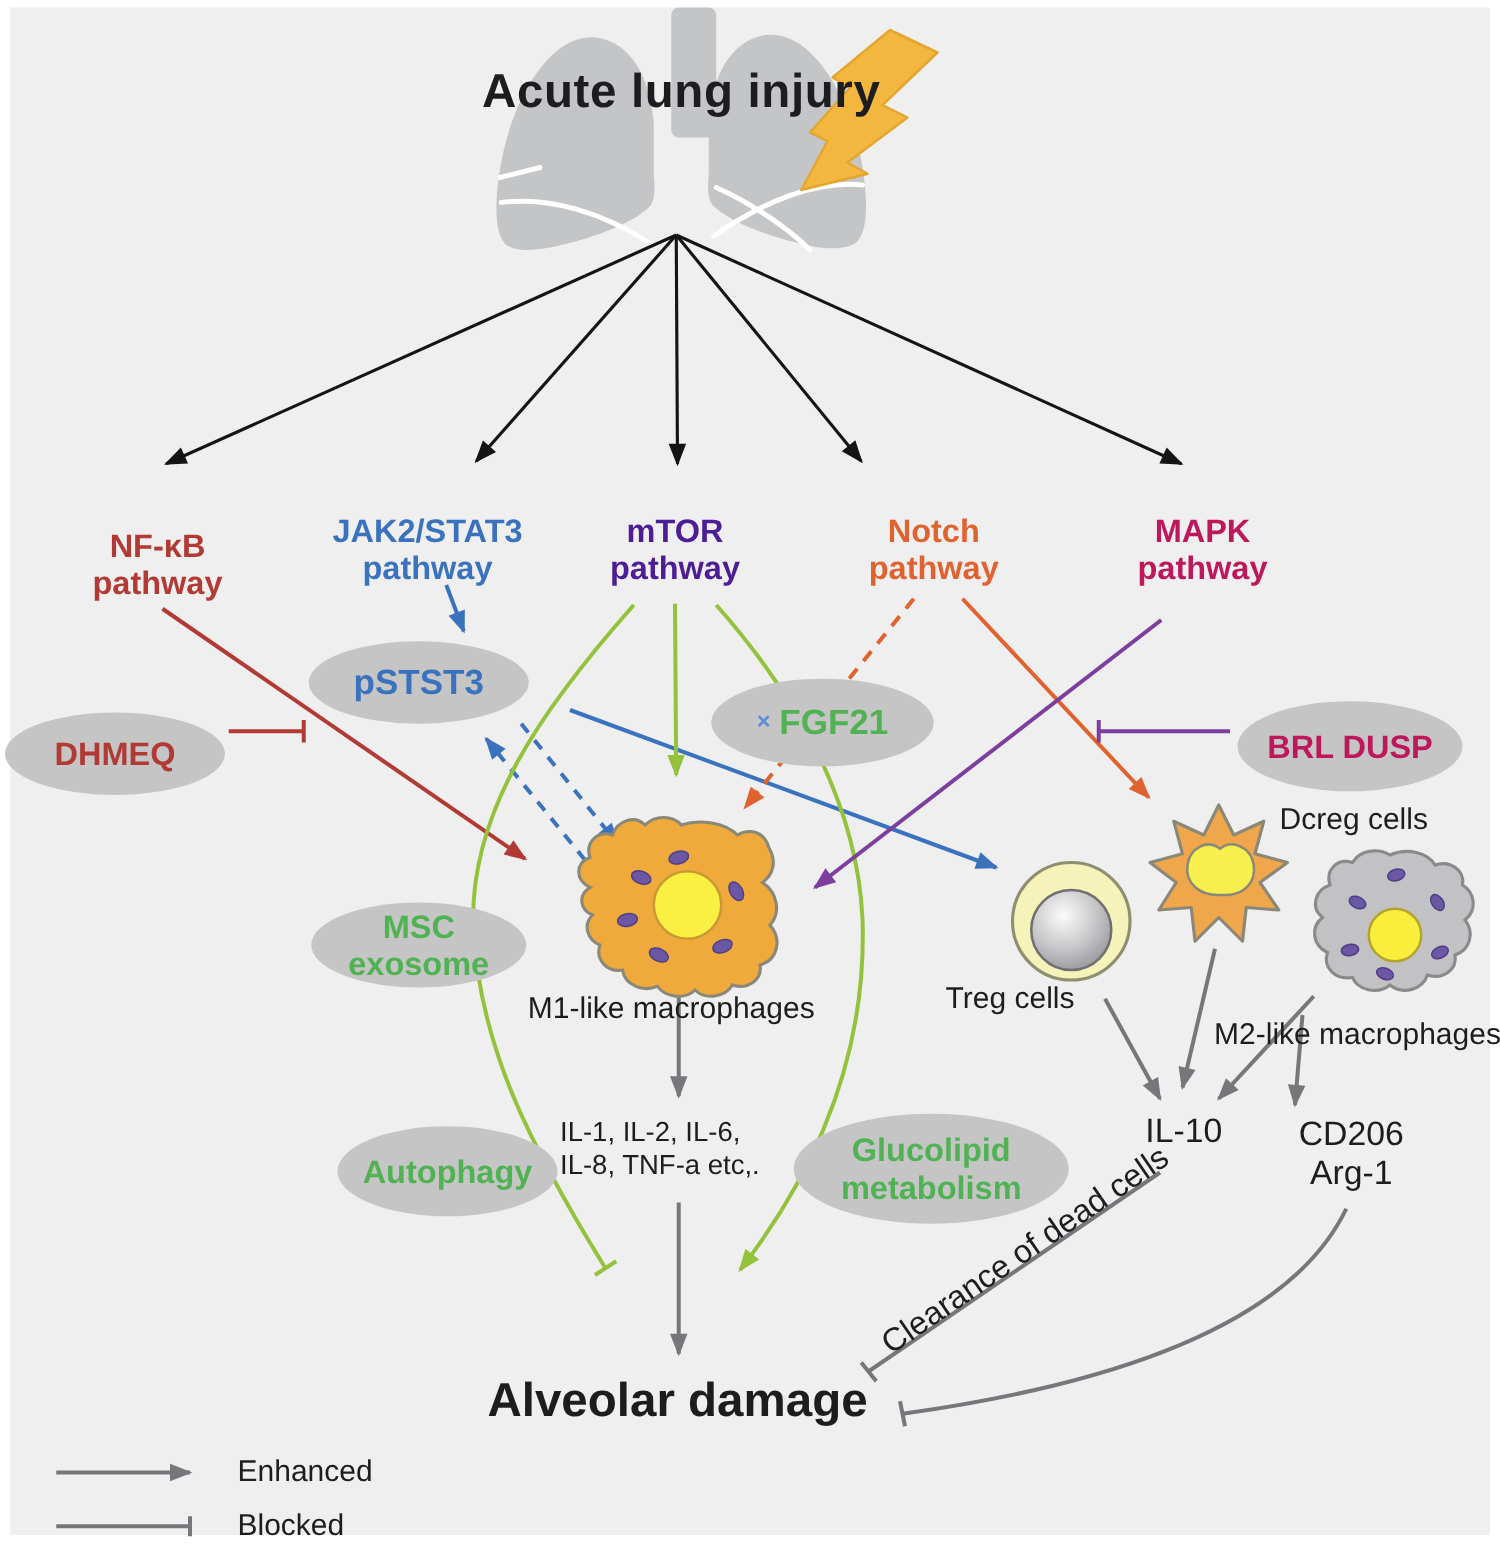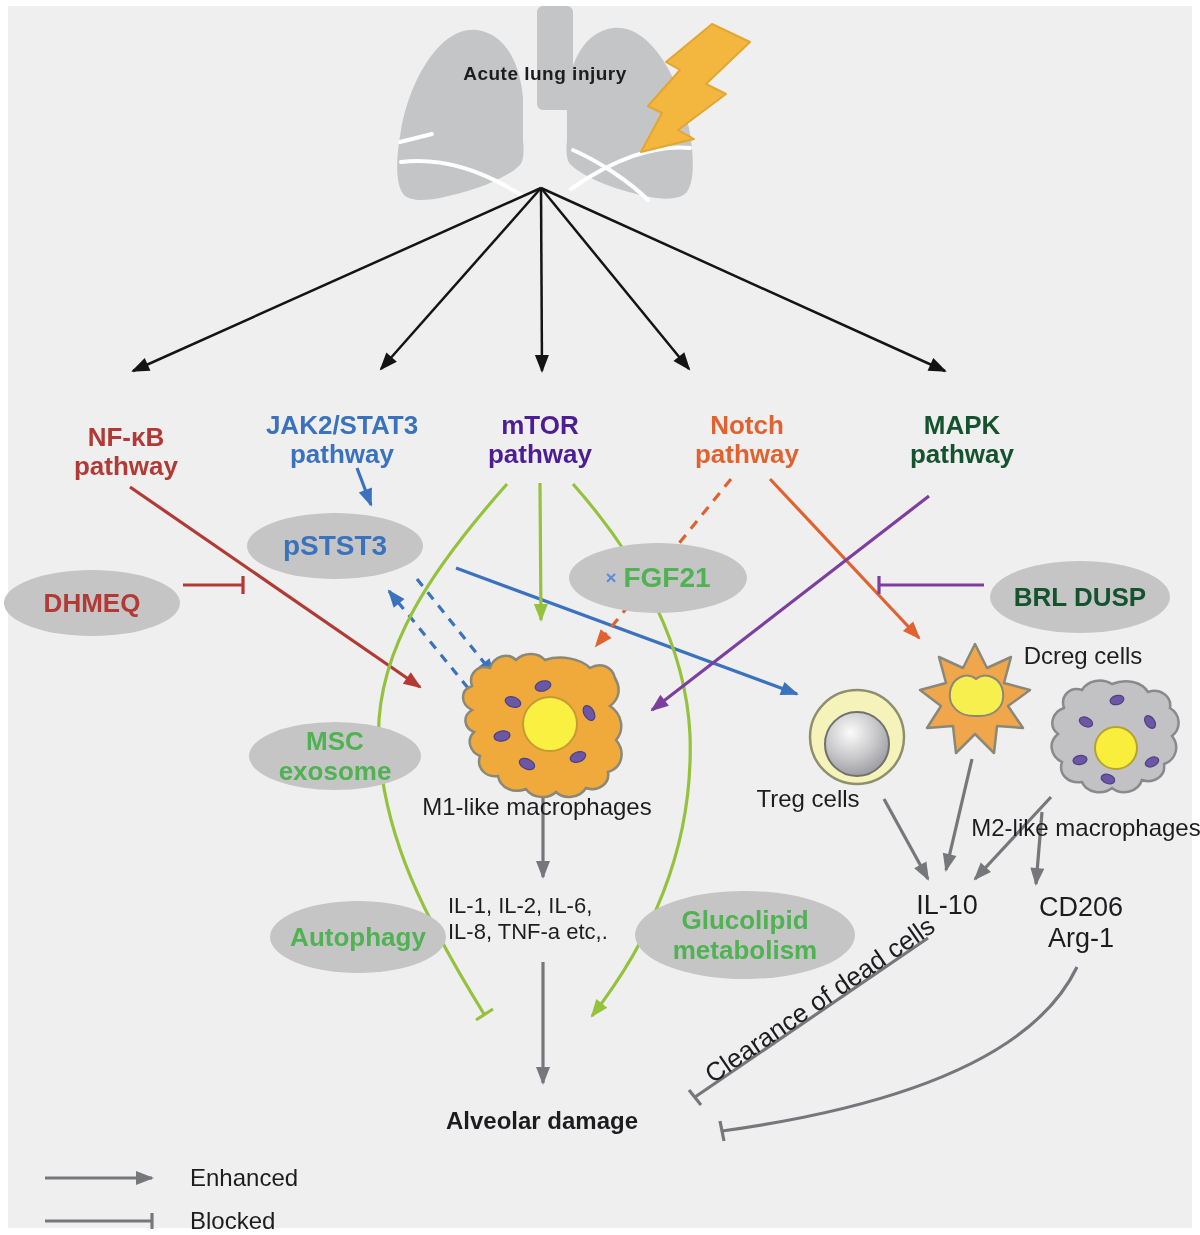--- a/index.html
+++ b/index.html
@@ -1,28 +1,28 @@
 <!DOCTYPE html>
 <html><head>
 <meta charset="utf-8">
 <style>
   html,body{margin:0;padding:0;background:#ffffff;font-family:"Liberation Sans",sans-serif;}
   #stage{position:relative;width:1200px;height:1235px;background:#ffffff;overflow:hidden;}
   .bg{position:absolute;left:8px;top:6px;width:1184px;height:1222px;background:#f0eff0;}
   svg.layer{position:absolute;left:0;top:0;width:1200px;height:1235px;}
   .txt{position:absolute;transform:translate(-50%,-50%);white-space:nowrap;color:#1d1d1f;text-align:center;}
-  .title{font-size:19px;font-weight:700;letter-spacing:.5px;}
+  .title{font-size:38px;font-weight:700;letter-spacing:.5px;}
   .pathway{font-size:26px;font-weight:700;line-height:1.12;}
   .cell-label{font-size:24px;}
   .big-label{font-size:27px;}
-  .bold-label{font-size:24px;font-weight:700;}
+  .bold-label{font-size:38px;font-weight:700;}
   .oval{position:absolute;background:#c5c5c6;border-radius:50%;display:flex;flex-direction:column;
         align-items:center;justify-content:center;font-weight:700;font-size:26px;line-height:1.16;text-align:center;}
   .c-red{color:#b23a34}.c-blue{color:#3a72bd}.c-ltgreen{color:#4c1d95}
-  .c-orange{color:#e0622f}.c-purple{color:#14532d}.c-green{color:#50b252}
+  .c-orange{color:#e0622f}.c-purple{color:#be185d}.c-green{color:#50b252}
   .left-align{transform:translateY(-50%);text-align:left;}
   .cyto{position:absolute;font-size:22px;line-height:1.2;text-align:left;color:#1d1d1f;}
   .rot{transform:translate(-50%,-50%) rotate(-34.5deg);font-size:26px;}
   .x-mark{color:#5b8dd9;font-size:19px;font-weight:700;margin-right:7px;}
   .fgf-row{display:flex;align-items:center;}
 </style>
 </head>
 <body>
 
 <div id="stage">

